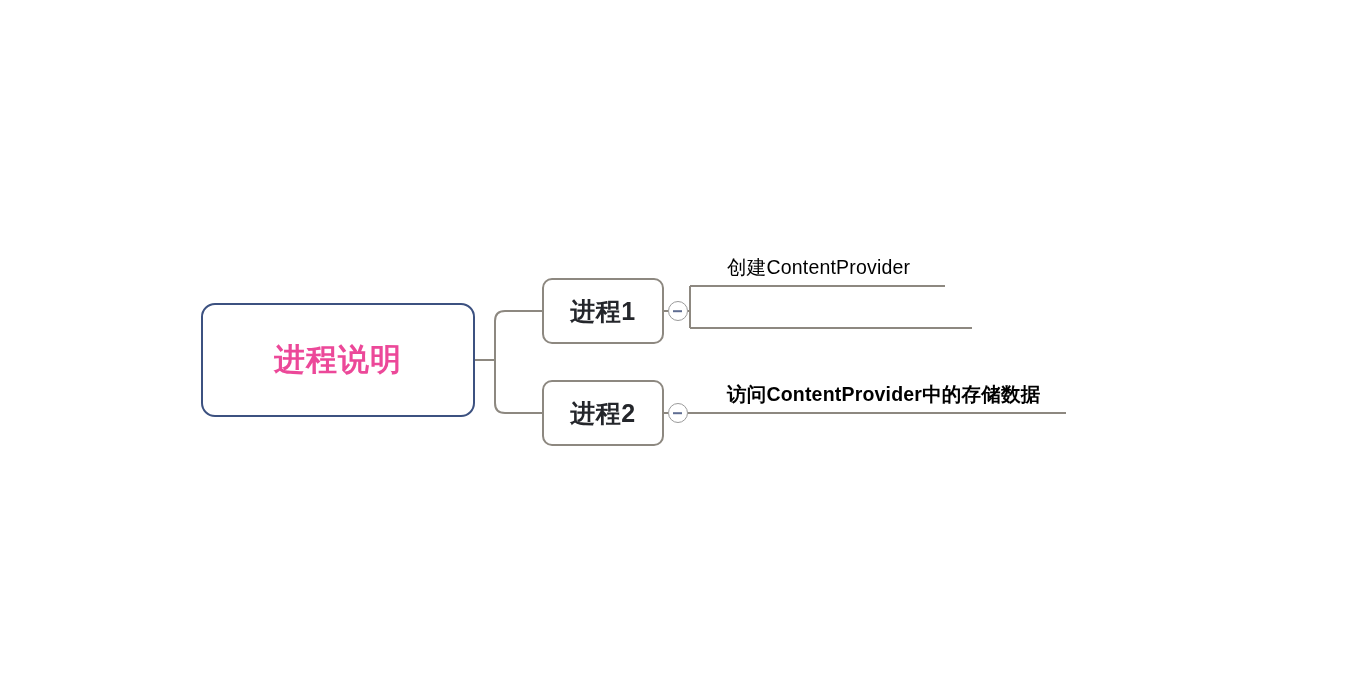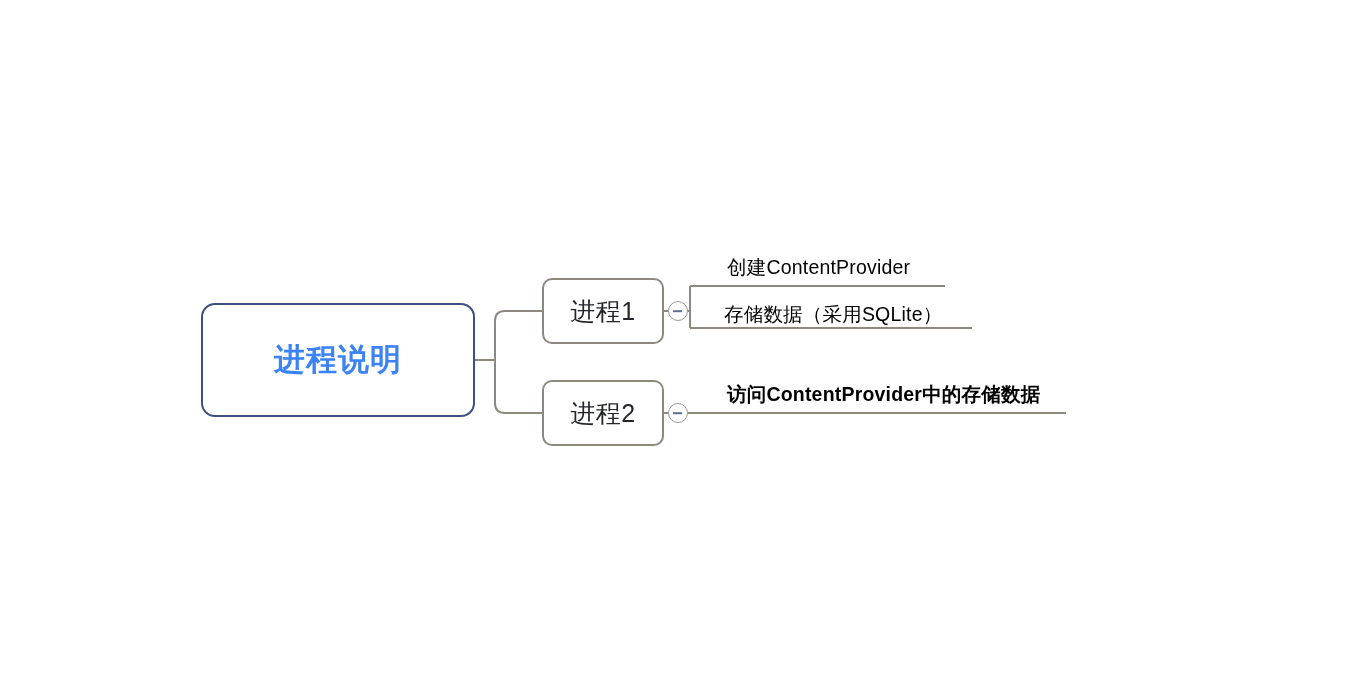--- a/index.html
+++ b/index.html
@@ -39,33 +39,34 @@
     justify-content: center;
     white-space: nowrap;
   }
   .node-root {
     left: 201px;
     top: 303px;
     width: 274px;
     height: 114px;
     border: 2px solid #3c5180;
     border-radius: 14px;
-    color: #3b82f6;
+    color: #ec4899;
     font-size: 31px;
     font-weight: bold;
     letter-spacing: 1px;
   }
   .node-branch {
     width: 122px;
     height: 66px;
     border: 2px solid #8d8880;
     border-radius: 10px;
     color: #24262b;
     font-size: 25px;
     letter-spacing: 0.5px;
+    font-weight: bold;
   }
   .node-branch-1 { left: 542px; top: 278px; }
   .node-branch-2 { left: 542px; top: 380px; }
 
   
   .leaf {
     position: absolute;
     color: #000000;
     font-size: 19.5px;
     white-space: nowrap;
@@ -134,17 +135,16 @@
 
   <div class="node node-branch node-branch-2">
     <span>进程2</span>
   </div>
 
   <div class="collapse-btn collapse-1"></div>
   <div class="collapse-btn collapse-2"></div>
 
   <div class="leaf leaf-1">创建ContentProvider</div>
 
-  <div class="leaf leaf-2">存储数据（采用SQLite）</div>
 
   <div class="leaf leaf-3">访问ContentProvider中的存储数据</div>
 
 </div>
 
 </body></html>

